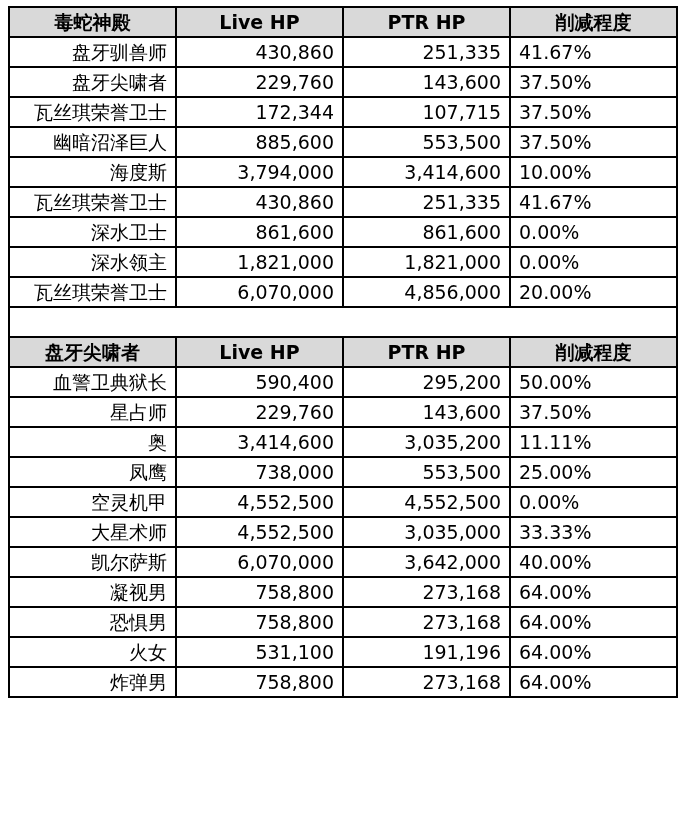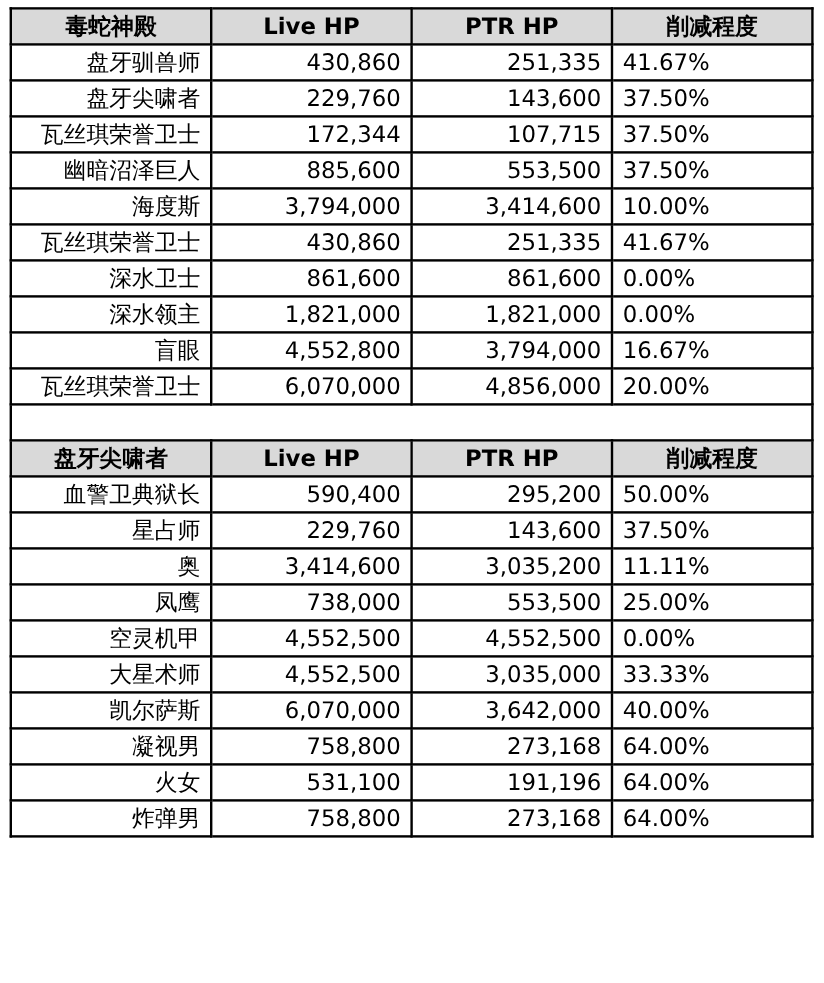--- a/index.html
+++ b/index.html
@@ -75,26 +75,20 @@
         <td class="num">861,600</td>
         <td class="pct">0.00%</td>
       </tr>
       <tr>
         <td class="name">深水领主</td>
         <td class="num">1,821,000</td>
         <td class="num">1,821,000</td>
         <td class="pct">0.00%</td>
       </tr>
       <tr>
-        <td class="name">盲眼</td>
-        <td class="num">4,552,800</td>
-        <td class="num">3,794,000</td>
-        <td class="pct">16.67%</td>
-      </tr>
-      <tr>
         <td class="name">瓦丝琪荣誉卫士</td>
         <td class="num">6,070,000</td>
         <td class="num">4,856,000</td>
         <td class="pct">20.00%</td>
       </tr>
       <tr class="gap">
         <td colspan="4"></td>
       </tr>
       <tr>
         <th>盘牙尖啸者</th>
@@ -144,20 +138,26 @@
         <td class="num">3,642,000</td>
         <td class="pct">40.00%</td>
       </tr>
       <tr>
         <td class="name">凝视男</td>
         <td class="num">758,800</td>
         <td class="num">273,168</td>
         <td class="pct">64.00%</td>
       </tr>
       <tr>
+        <td class="name">恐惧男</td>
+        <td class="num">758,800</td>
+        <td class="num">273,168</td>
+        <td class="pct">64.00%</td>
+      </tr>
+      <tr>
         <td class="name">火女</td>
         <td class="num">531,100</td>
         <td class="num">191,196</td>
         <td class="pct">64.00%</td>
       </tr>
       <tr>
         <td class="name">炸弹男</td>
         <td class="num">758,800</td>
         <td class="num">273,168</td>
         <td class="pct">64.00%</td>

